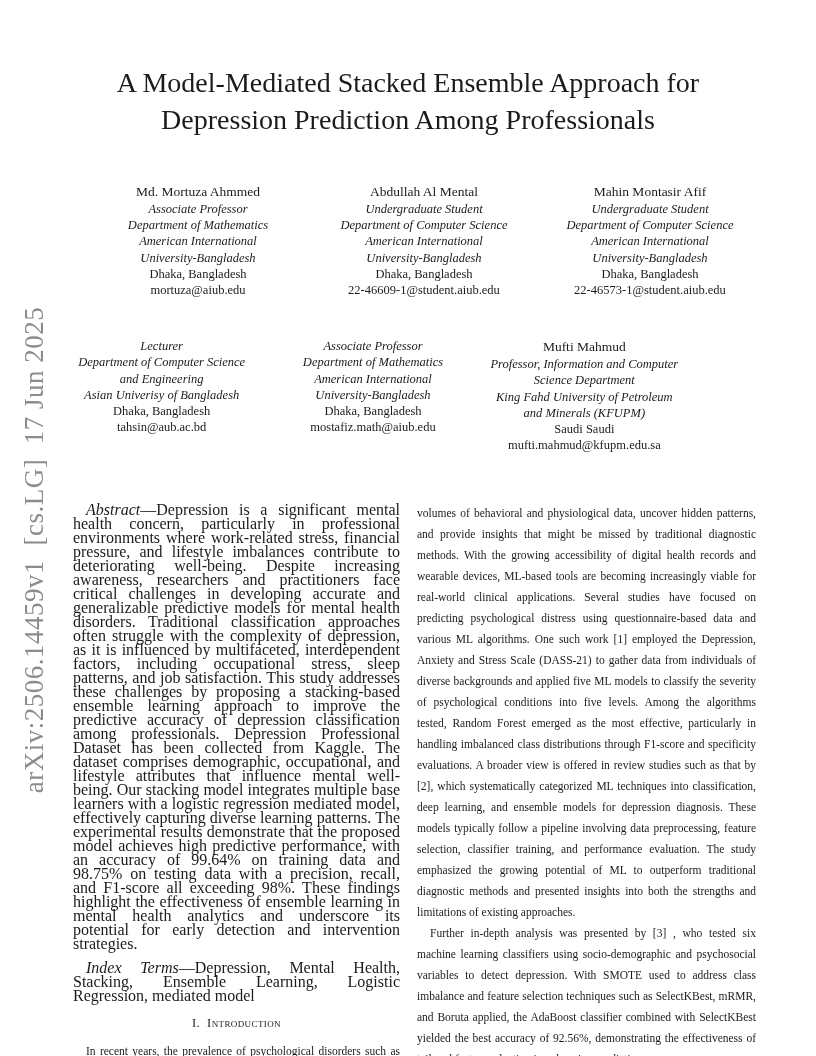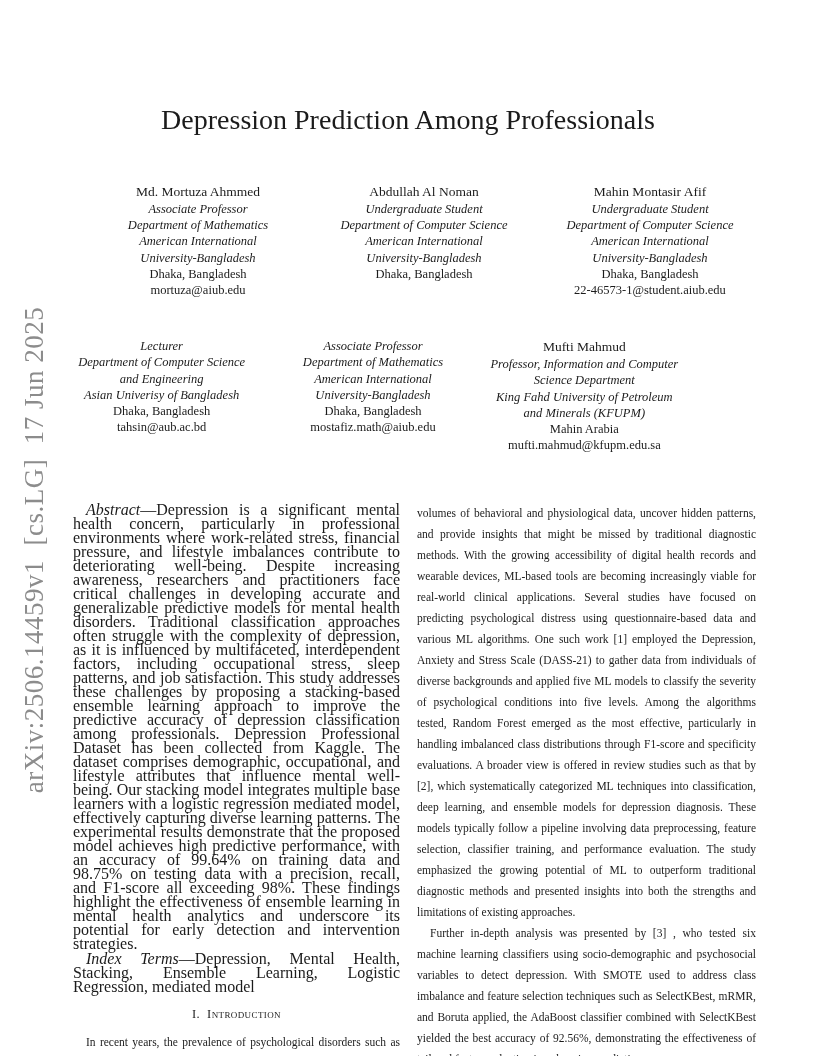--- a/index.html
+++ b/index.html
@@ -30,57 +30,58 @@
   .a-line { font-size:12.5px; line-height:16.2px; }
   .it { font-style:italic; }
   
   .columns { display:flex; gap:17px; margin:50px 60px 0 73px; }
   .col-left  { width:327px; }
   .col-right { width:339px; }
   p { margin:0; text-align:justify; }
   .abstract, .index-terms {
     font-weight:normal; font-size:16px; line-height:14px; text-indent:13px;
   }
-  .index-terms { margin-top:1px; }
+  .index-terms { margin-top:10px; }
   .lead { font-style:italic; }
   .section-heading {
     font-weight:400; font-size:12.5px; text-align:center;
     font-variant:small-caps; letter-spacing:0.4px;
     margin:13px 0 10px 0;
   }
   .section-heading .num { margin-right:7px; }
   .bodytext { font-size:11.5px; line-height:21px; }
   .indent { text-indent:13px; }
 </style>
 </head>
 <body>
 
 <div class="page">
 
   <div class="watermark">arXiv:2506.14459v1  [cs.LG]  17 Jun 2025</div>
 
-  <h1 class="title"><br><span>Depression Prediction Among Professionals</span></h1>
+  <h1 class="title"><span>A Model-Mediated Stacked Ensemble Approach for</span><br><span>Depression Prediction Among Professionals</span></h1>
 
   <div class="authors-row authors-row--1">
     <div class="author">
       <div class="author-name">Md. Mortuza Ahmmed</div>
       <div class="a-line it">Associate Professor</div>
       <div class="a-line it">Department of Mathematics</div>
       <div class="a-line it">American International</div>
       <div class="a-line it">University-Bangladesh</div>
       <div class="a-line">Dhaka, Bangladesh</div>
       <div class="a-line">mortuza@aiub.edu</div>
     </div>
     <div class="author">
-      <div class="author-name">Abdullah Al Noman</div>
+      <div class="author-name">Abdullah Al Mental</div>
       <div class="a-line it">Undergraduate Student</div>
       <div class="a-line it">Department of Computer Science</div>
       <div class="a-line it">American International</div>
       <div class="a-line it">University-Bangladesh</div>
       <div class="a-line">Dhaka, Bangladesh</div>
+      <div class="a-line">22-46609-1@student.aiub.edu</div>
     </div>
     <div class="author">
       <div class="author-name">Mahin Montasir Afif</div>
       <div class="a-line it">Undergraduate Student</div>
       <div class="a-line it">Department of Computer Science</div>
       <div class="a-line it">American International</div>
       <div class="a-line it">University-Bangladesh</div>
       <div class="a-line">Dhaka, Bangladesh</div>
       <div class="a-line">22-46573-1@student.aiub.edu</div>
     </div>
@@ -102,21 +103,21 @@
       <div class="a-line it">University-Bangladesh</div>
       <div class="a-line">Dhaka, Bangladesh</div>
       <div class="a-line">mostafiz.math@aiub.edu</div>
     </div>
     <div class="author">
       <div class="author-name">Mufti Mahmud</div>
       <div class="a-line it">Professor, Information and Computer</div>
       <div class="a-line it">Science Department</div>
       <div class="a-line it">King Fahd University of Petroleum</div>
       <div class="a-line it">and Minerals (KFUPM)</div>
-      <div class="a-line">Mahin Arabia</div>
+      <div class="a-line">Saudi Saudi</div>
       <div class="a-line">mufti.mahmud@kfupm.edu.sa</div>
     </div>
   </div>
 
   <div class="columns">
 
     <div class="col-left">
       <p class="abstract"><span class="lead">Abstract</span><span>—</span><span>Depression is a significant mental health concern, particularly in professional environments where work-related stress, financial pressure, and lifestyle imbalances contribute to deteriorating well-being. Despite increasing awareness, researchers and practitioners face critical challenges in developing accurate and generalizable predictive models for mental health disorders. Traditional classification approaches often struggle with the complexity of depression, as it is influenced by multifaceted, interdependent factors, including occupational stress, sleep patterns, and job satisfaction. This study addresses these challenges by proposing a stacking-based ensemble learning approach to improve the predictive accuracy of depression classification among professionals. Depression Professional Dataset has been collected from Kaggle. The dataset comprises demographic, occupational, and lifestyle attributes that influence mental well-being. Our stacking model integrates multiple base learners with a logistic regression mediated model, effectively capturing diverse learning patterns. The experimental results demonstrate that the proposed model achieves high predictive performance, with an accuracy of 99.64% on training data and 98.75% on testing data with a precision, recall, and F1-score all exceeding 98%. These findings highlight the effectiveness of ensemble learning in mental health analytics and underscore its potential for early detection and intervention strategies.</span></p>
       <p class="index-terms"><span class="lead">Index Terms</span><span>—</span><span>Depression, Mental Health, Stacking, Ensemble Learning, Logistic Regression, mediated model</span></p>
       <h2 class="section-heading"><span class="num">I.</span><span>Introduction</span></h2>

